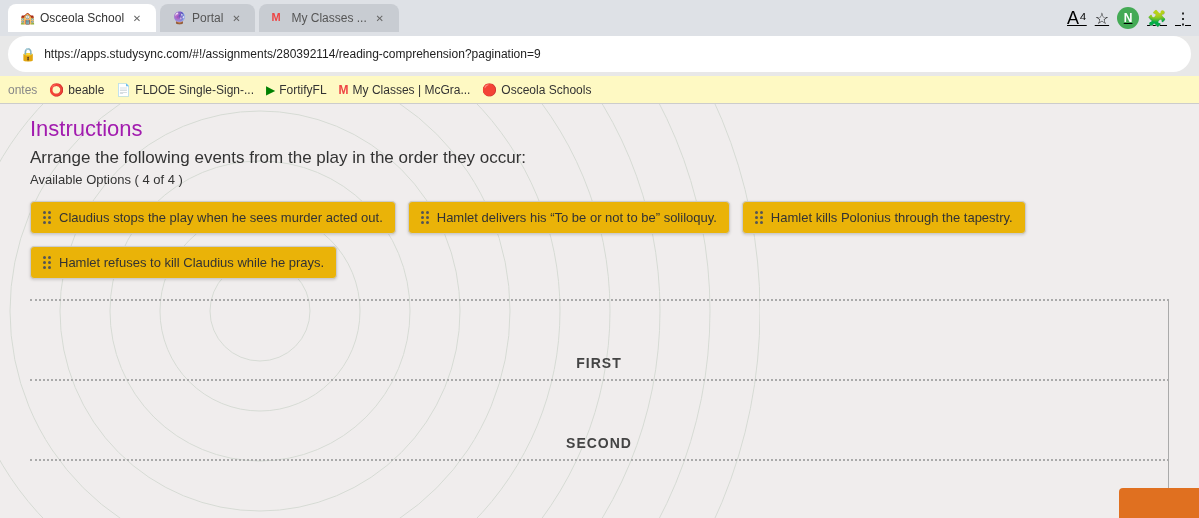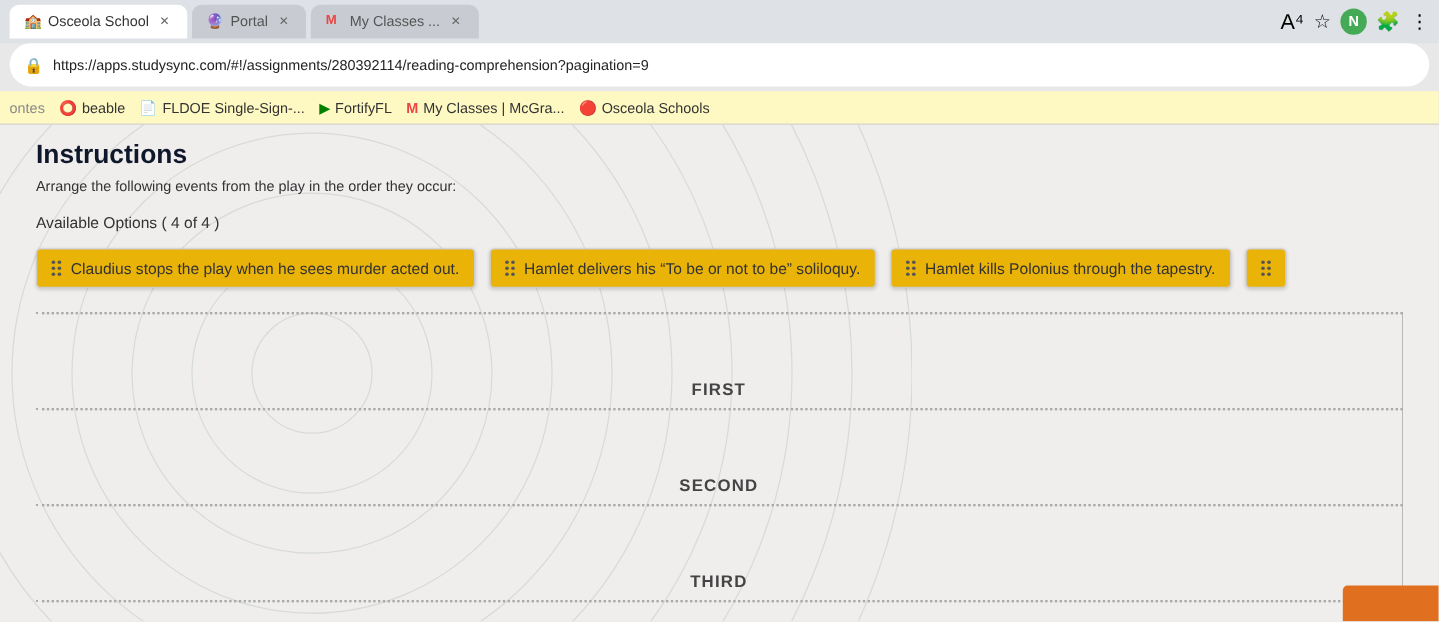--- a/index.html
+++ b/index.html
@@ -118,28 +118,28 @@
 
     .page-inner {
       position: relative;
       z-index: 1;
       padding: 12px 30px;
     }
 
     
     .instructions-title {
       font-size: 22px;
-      font-weight: bold;
-      color: #0f172a;
+      font-weight: normal;
+      color: #a21caf;
       margin-bottom: 6px;
     }
     .instructions-text {
-      font-size: 12px;
-      color: #333;
-      margin-bottom: 16px;
+      font-size: 17px;
+      color: #333;
+      margin-bottom: 4px;
     }
 
     
     .available-options-label {
       font-size: 13px;
       color: #333;
       margin-bottom: 14px;
       font-weight: normal;
     }
 
@@ -206,20 +206,21 @@
       color: #444;
       letter-spacing: 1px;
       text-align: center;
     }
 
     .tab-bar-right {
       display: flex;
       align-items: center;
       margin-left: auto;
       gap: 8px;
+      text-decoration: underline;
     }
 
     
     .bottom-right-hint {
       position: absolute;
       bottom: 0;
       right: 0;
       width: 80px;
       height: 30px;
       background: #e07020;
@@ -350,20 +351,21 @@
       </div>
       <div class="drag-card">
         <div class="drag-handle-grid">
           <span></span>
             <span></span>
           <span></span>
             <span></span>
           <span></span>
             <span></span>
         </div>
+        <span>Hamlet refuses to kill Claudius while he prays.</span>
       </div>
     </div>
 
     <div class="drop-zones-row">
       <div class="drop-zone">
         <div class="drop-zone-label">FIRST</div>
       </div>
       <div class="drop-zone">
         <div class="drop-zone-label">SECOND</div>
       </div>

